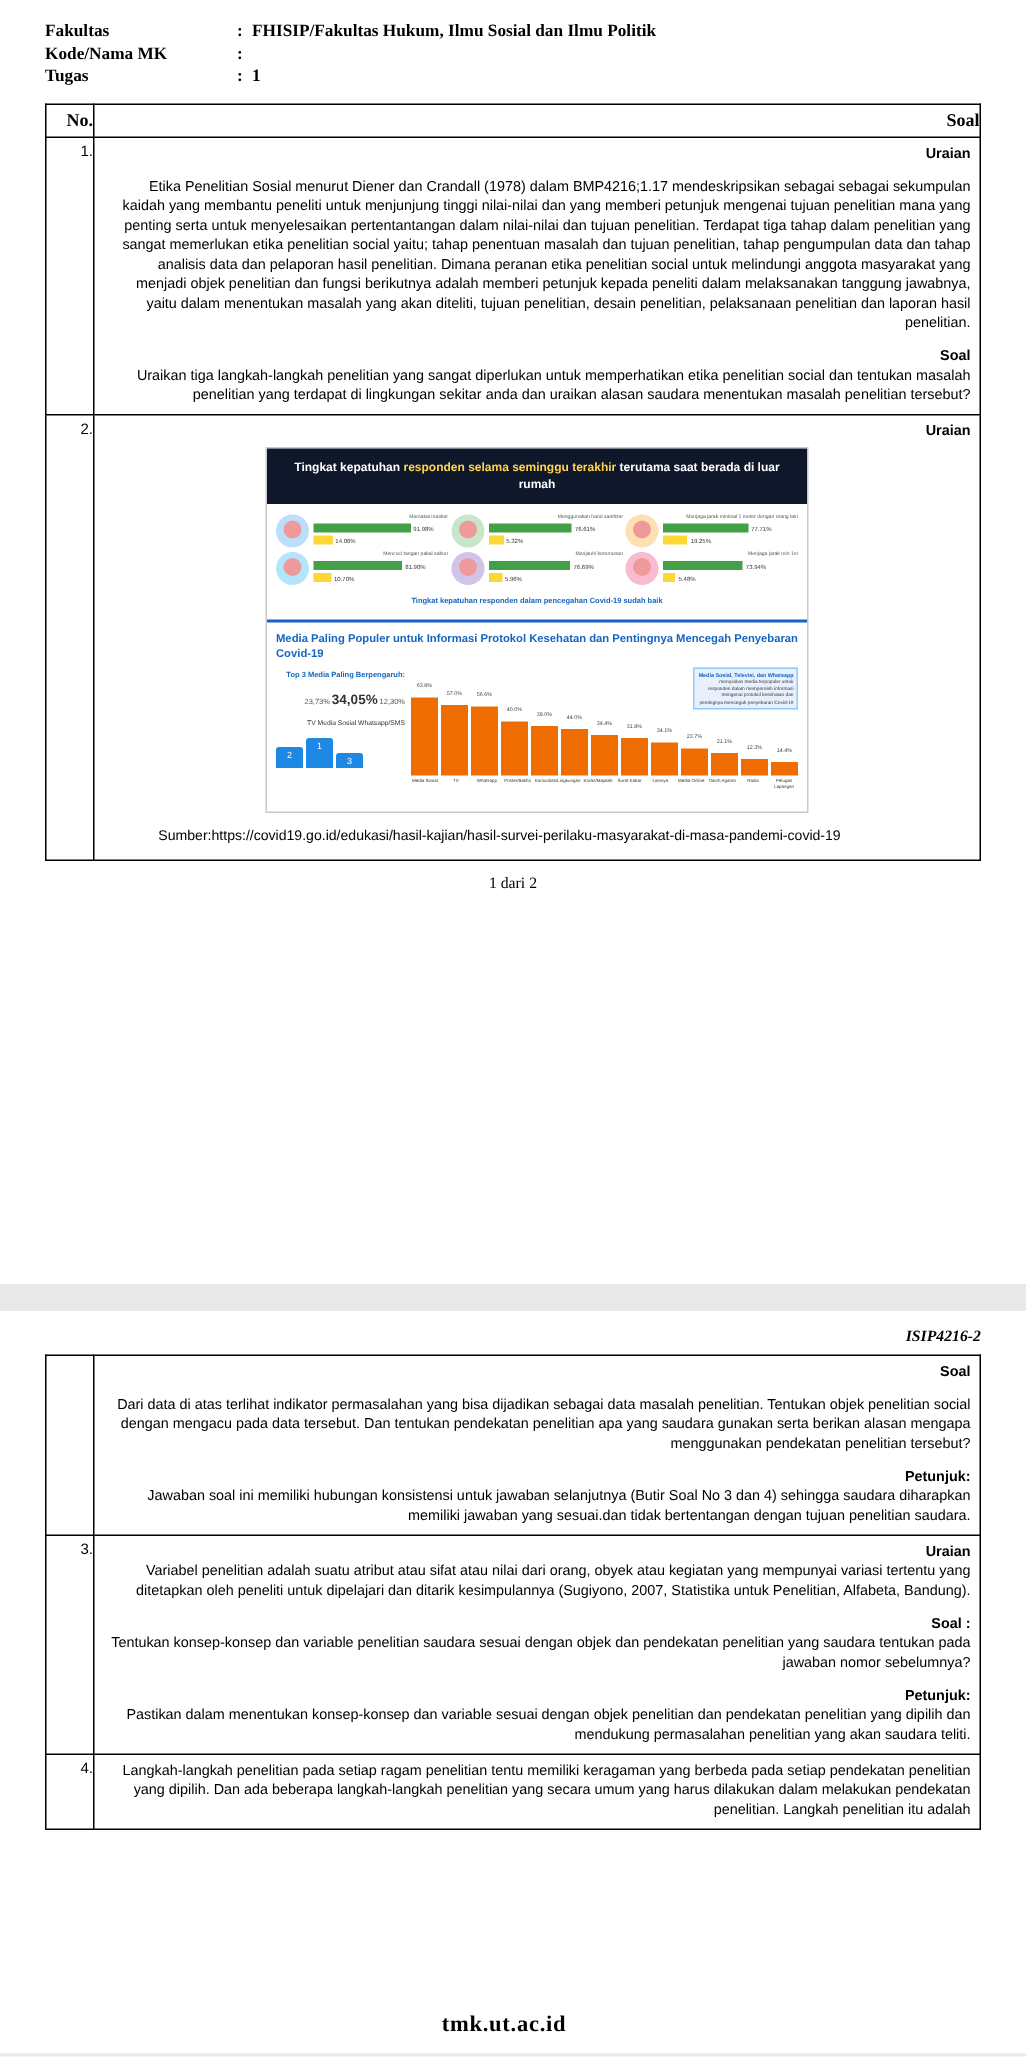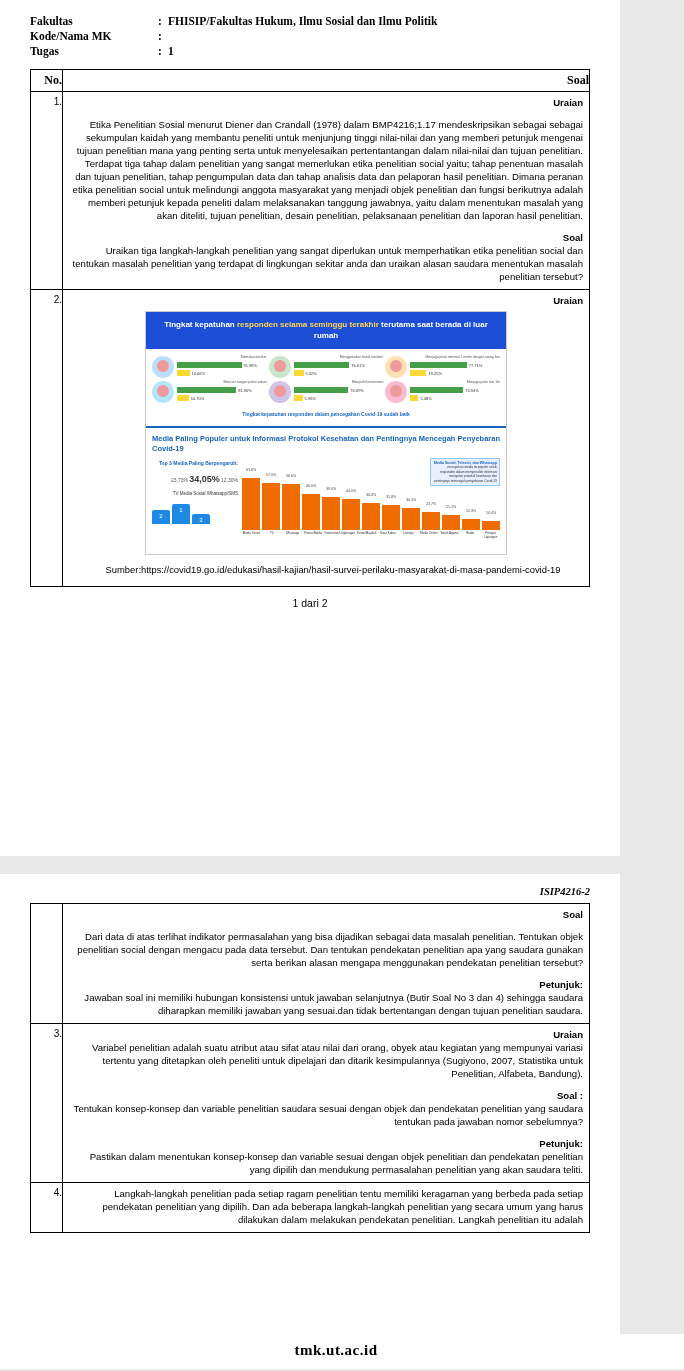--- a/index.html
+++ b/index.html
@@ -7,21 +7,21 @@
     padding: 0;
     background: #e9e9e9;
   }
   body {
     width: 684px;
     font-family: "Liberation Sans", sans-serif;
     color: #000;
   }
   .page {
     background: #ffffff;
-    width: 620px;
+    width: 684px;
     box-sizing: border-box;
     position: relative;
   }
   .page1 { padding: 14px 30px 10px 30px; height: 856px; }
   .gap { height: 18px; background: #e9e9e9; }
   .page2 { padding: 12px 30px 6px 30px; height: 460px; overflow: hidden; }
 
   
   .meta {
     font-family: "Liberation Serif", serif;
@@ -81,21 +81,21 @@
     width: 360px;
     border: 1px solid #c9c9c9;
     background: #fff;
   }
   
   .fig-top {
     background: #ffffff;
     padding: 0;
   }
   .fig-top-title {
-    background: #1d4ed8;
+    background: #0f172a;
     color: #fff;
     font-size: 8px;
     font-weight: bold;
     text-align: center;
     padding: 7px 6px 8px 6px;
     line-height: 11px;
   }
   .fig-top-title .hl { color: #ffd54f; }
   .bars-grid {
     display: grid;
@@ -256,21 +256,21 @@
   .legend-box b { color: #1565c0; font-size: 3.6px; }
 
   .sumber {
     display: flex;
     font-size: 9.4px;
     padding: 8px 6px 4px 6px;
     line-height: 13px;
   }
   .sumber .k { width: 66px; flex: 0 0 66px; }
   .pagefoot {
-    font-family: Liberation Sans, sans-serif;
+    font-family: Liberation Serif, serif;
     font-size: 10.5px;
     text-align: center;
     margin-top: 10px;
   }
   .docid {
     font-family: "Liberation Serif", serif;
     font-size: 10.5px;
     font-style: italic;
     font-weight: bold;
     text-align: right;

